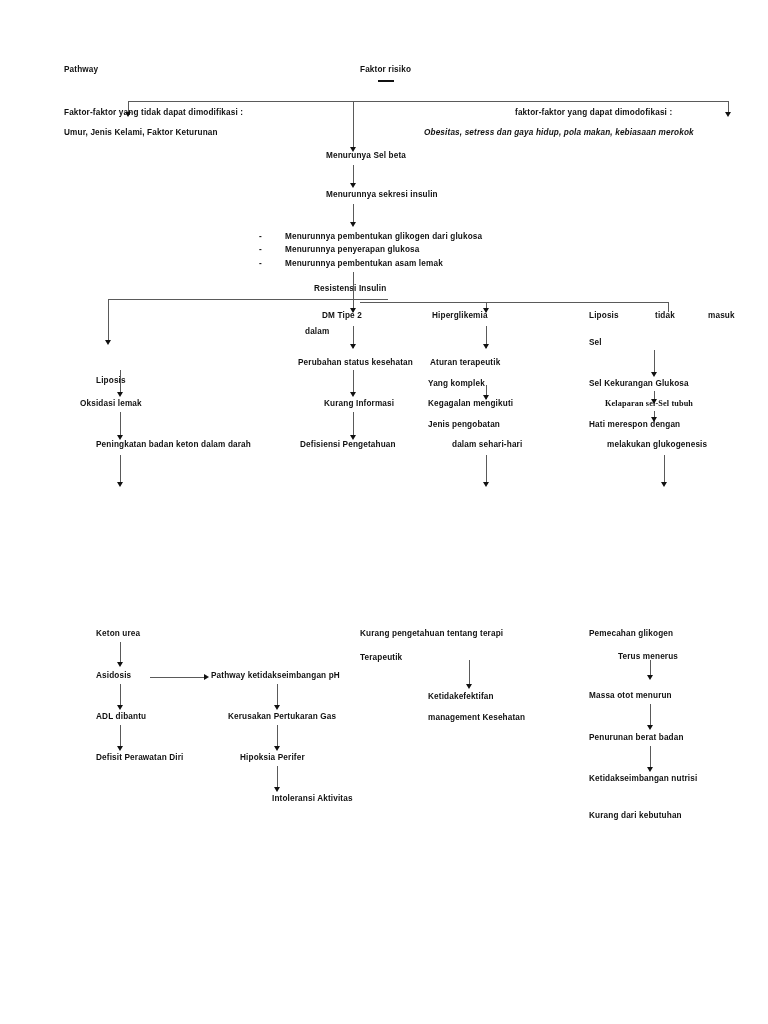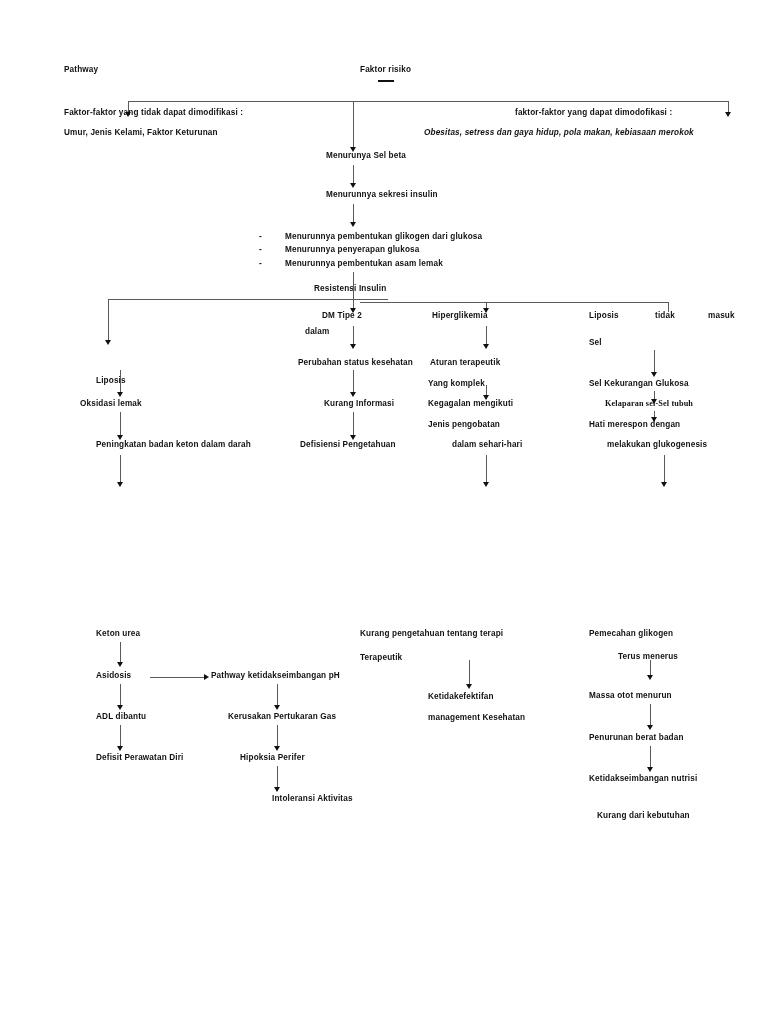--- a/index.html
+++ b/index.html
@@ -217,15 +217,15 @@
   <div class="node" style="left:618px; top:652px;">Terus menerus</div>
   <div class="vline" style="left:650px; top:660px; height:18px;"></div>
   <div class="arrow-down" style="left:647px; top:675px;"></div>
   <div class="node" style="left:589px; top:691px;">Massa otot menurun</div>
   <div class="vline" style="left:650px; top:704px; height:24px;"></div>
   <div class="arrow-down" style="left:647px; top:725px;"></div>
   <div class="node" style="left:589px; top:733px;">Penurunan berat badan</div>
   <div class="vline" style="left:650px; top:746px; height:24px;"></div>
   <div class="arrow-down" style="left:647px; top:767px;"></div>
   <div class="node" style="left:589px; top:774px;">Ketidakseimbangan nutrisi</div>
-  <div class="node" style="left:589px; top:811px;margin-left:8px;">Kurang dari kebutuhan</div>
+  <div class="node" style="left:589px; top:811px;">Kurang dari kebutuhan</div>
 
 </div>
 
 </body></html>

